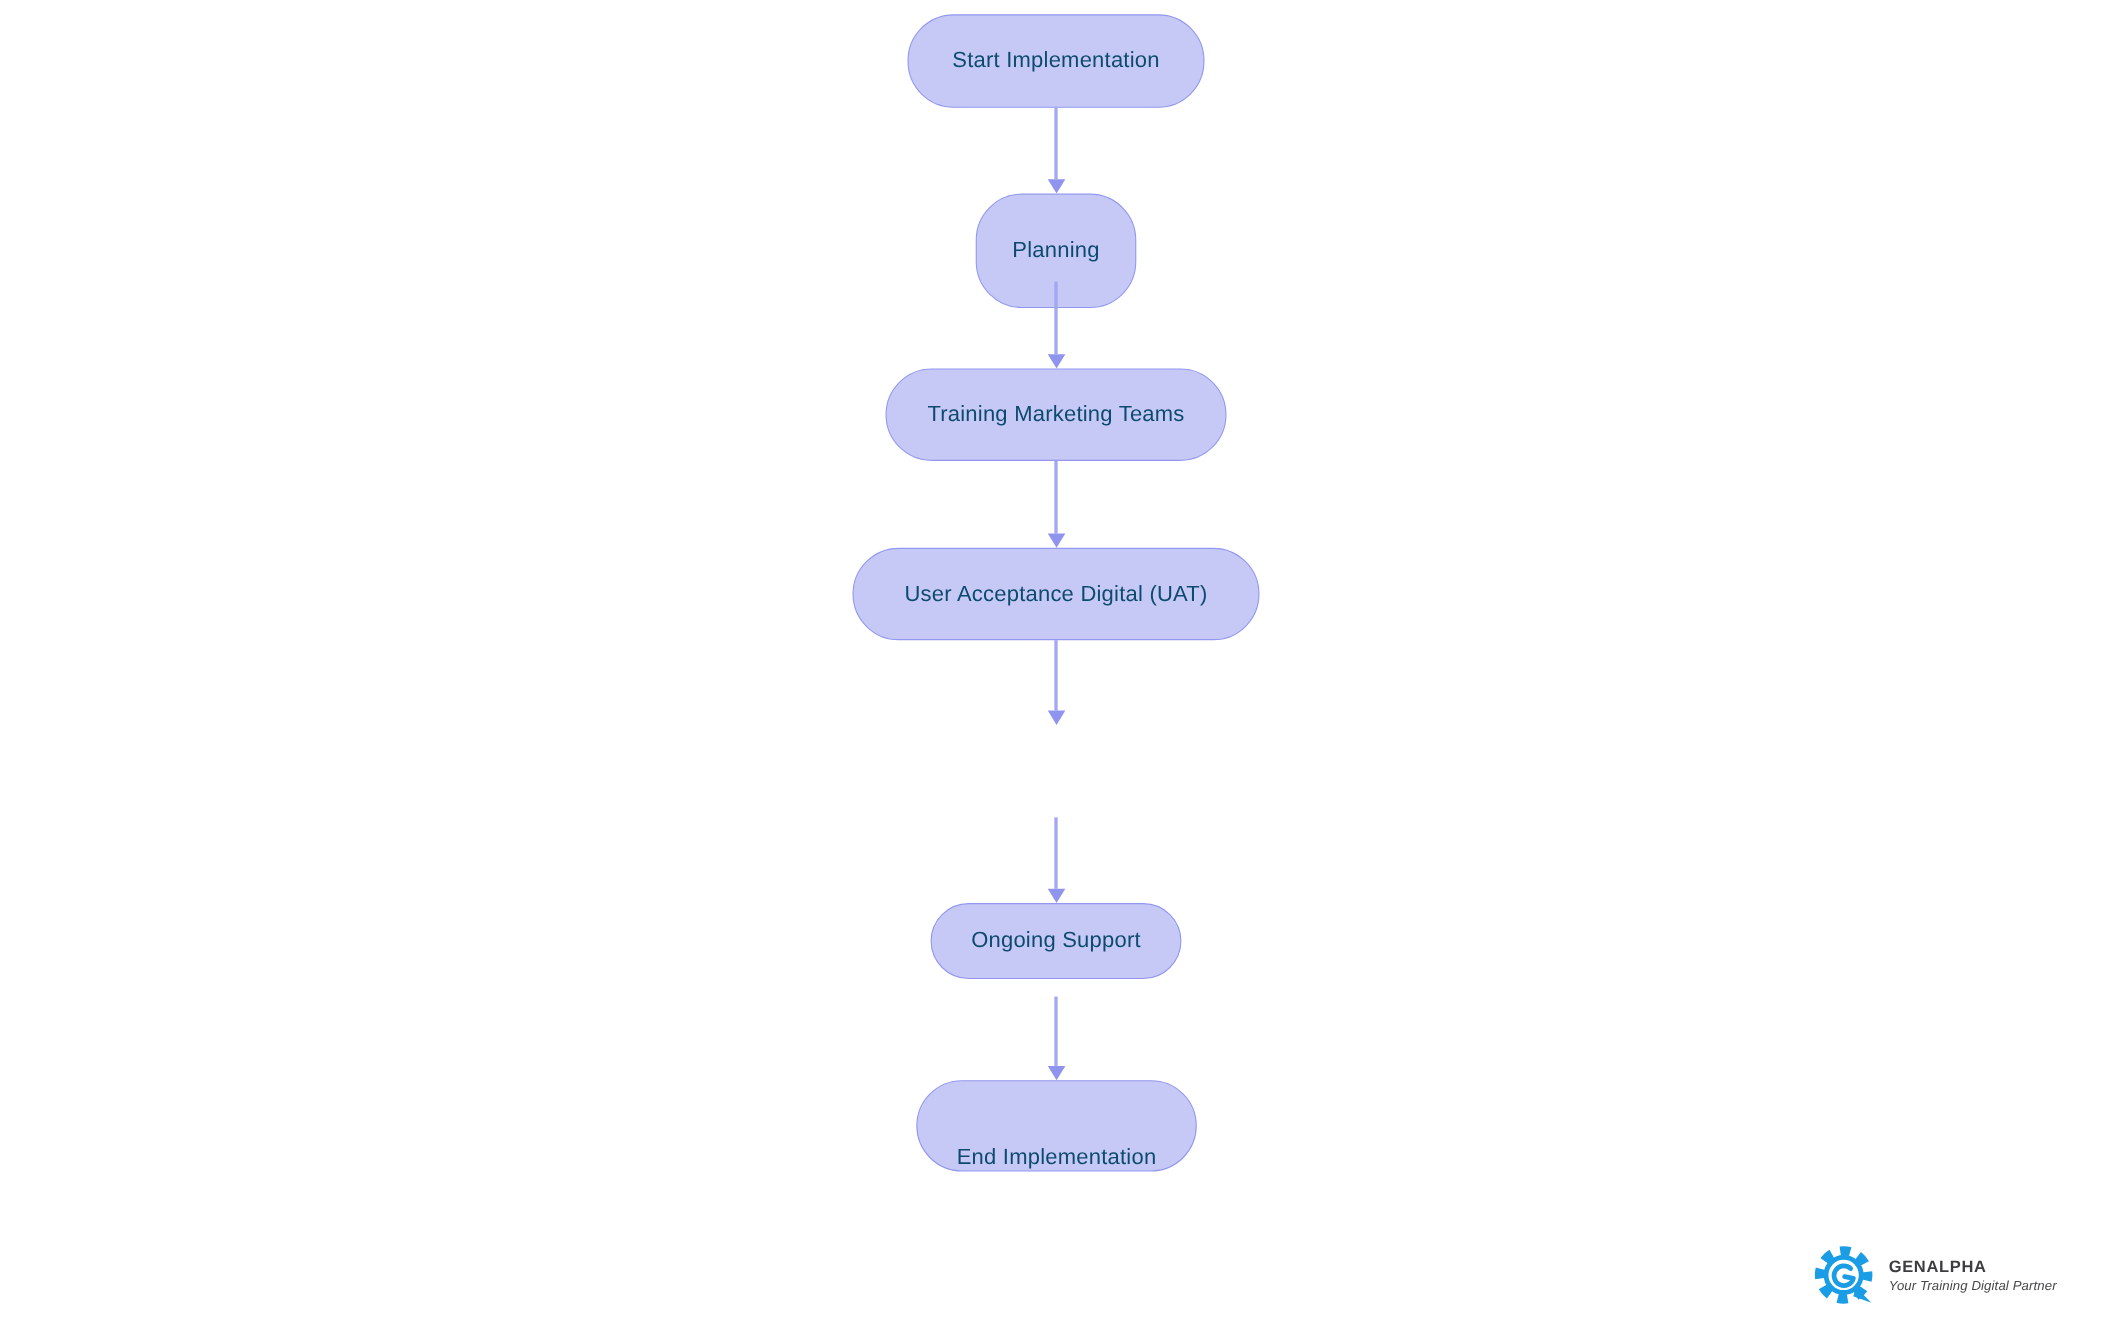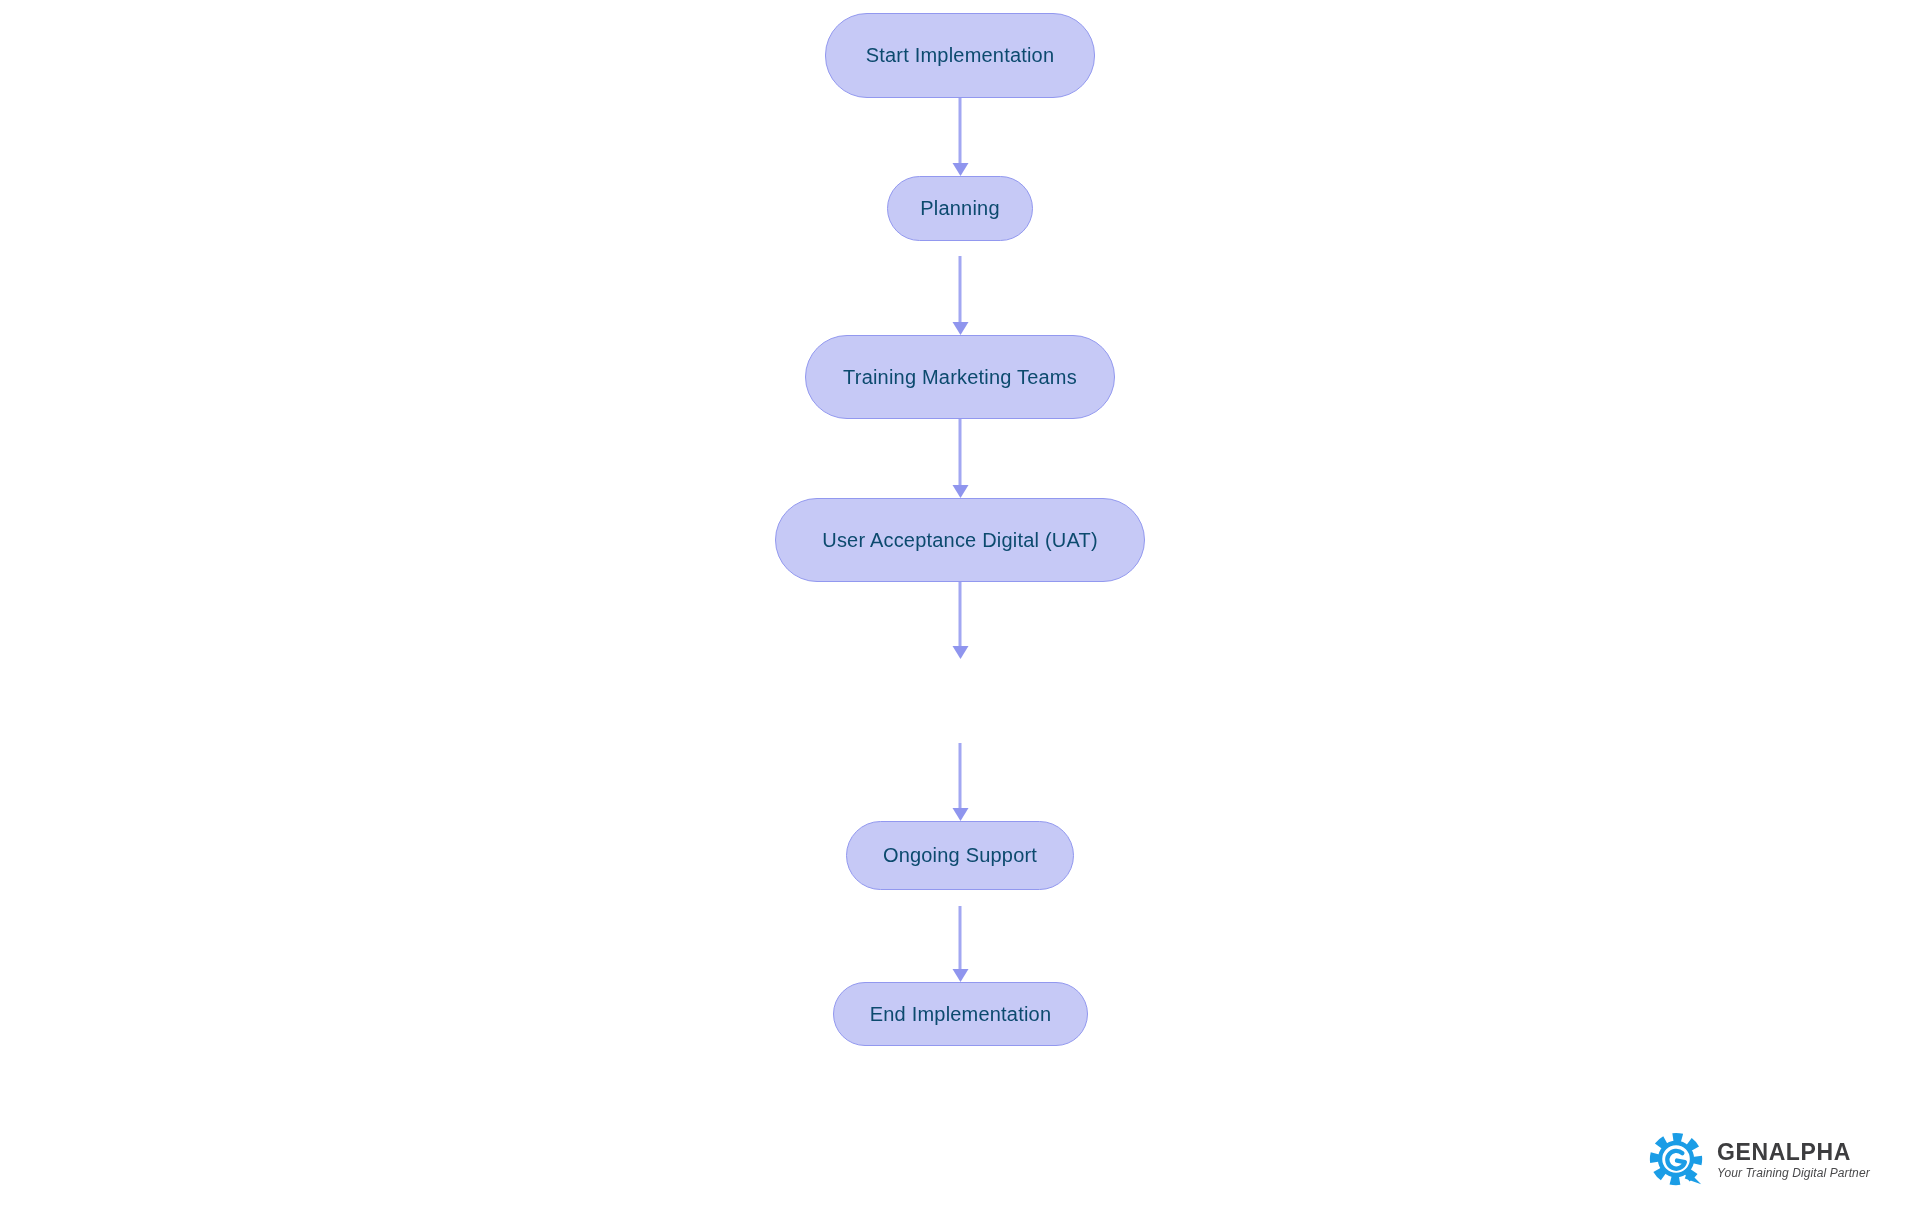--- a/index.html
+++ b/index.html
@@ -58,21 +58,21 @@
     display: flex;
     align-items: center;
     gap: 9px;
   }
   .brand-text {
     display: flex;
     flex-direction: column;
     justify-content: center;
   }
   .brand-name {
-    font-size: 23px;
+    font-size: 15px;
     font-weight: 800;
     letter-spacing: 0.6px;
     color: #3d3d3f;
     line-height: 1.05;
   }
   .brand-tagline {
     font-size: 12px;
     font-style: italic;
     font-weight: 500;
     color: #48484a;
@@ -82,38 +82,38 @@
 </style>
 </head>
 <body>
 
 <div class="canvas">
 
   <div class="node" style="left:825px; top:13px;  width:270px; height:85px;">
     <span>Start Implementation</span>
   </div>
 
-  <div class="node" style="left:887px; top:176px; width:146px; height:65px;">
+  <div class="node" style="left:887px; top:176px; width:146px; height:104px;">
     <span>Planning</span>
   </div>
 
   <div class="node" style="left:805px; top:335px; width:310px; height:84px;">
     <span>Training Marketing Teams</span>
   </div>
 
   <div class="node" style="left:775px; top:498px; width:370px; height:84px;">
     <span>User Acceptance Digital (UAT)</span>
   </div>
 
 
   <div class="node" style="left:846px; top:821px; width:228px; height:69px;">
     <span>Ongoing Support</span>
   </div>
 
-  <div class="node" style="left:833px; top:982px; width:255px; height:64px;">
+  <div class="node" style="left:833px; top:982px; width:255px; height:83px;align-items:flex-end;">
     <span>End Implementation</span>
   </div>
 
   <div class="arrow" style="top:98px;  height:78px;">
     <div class="line"></div>
     <div class="head"></div>
   </div>
   <div class="arrow" style="top:256px; height:79px;">
     <div class="line"></div>
     <div class="head"></div>

